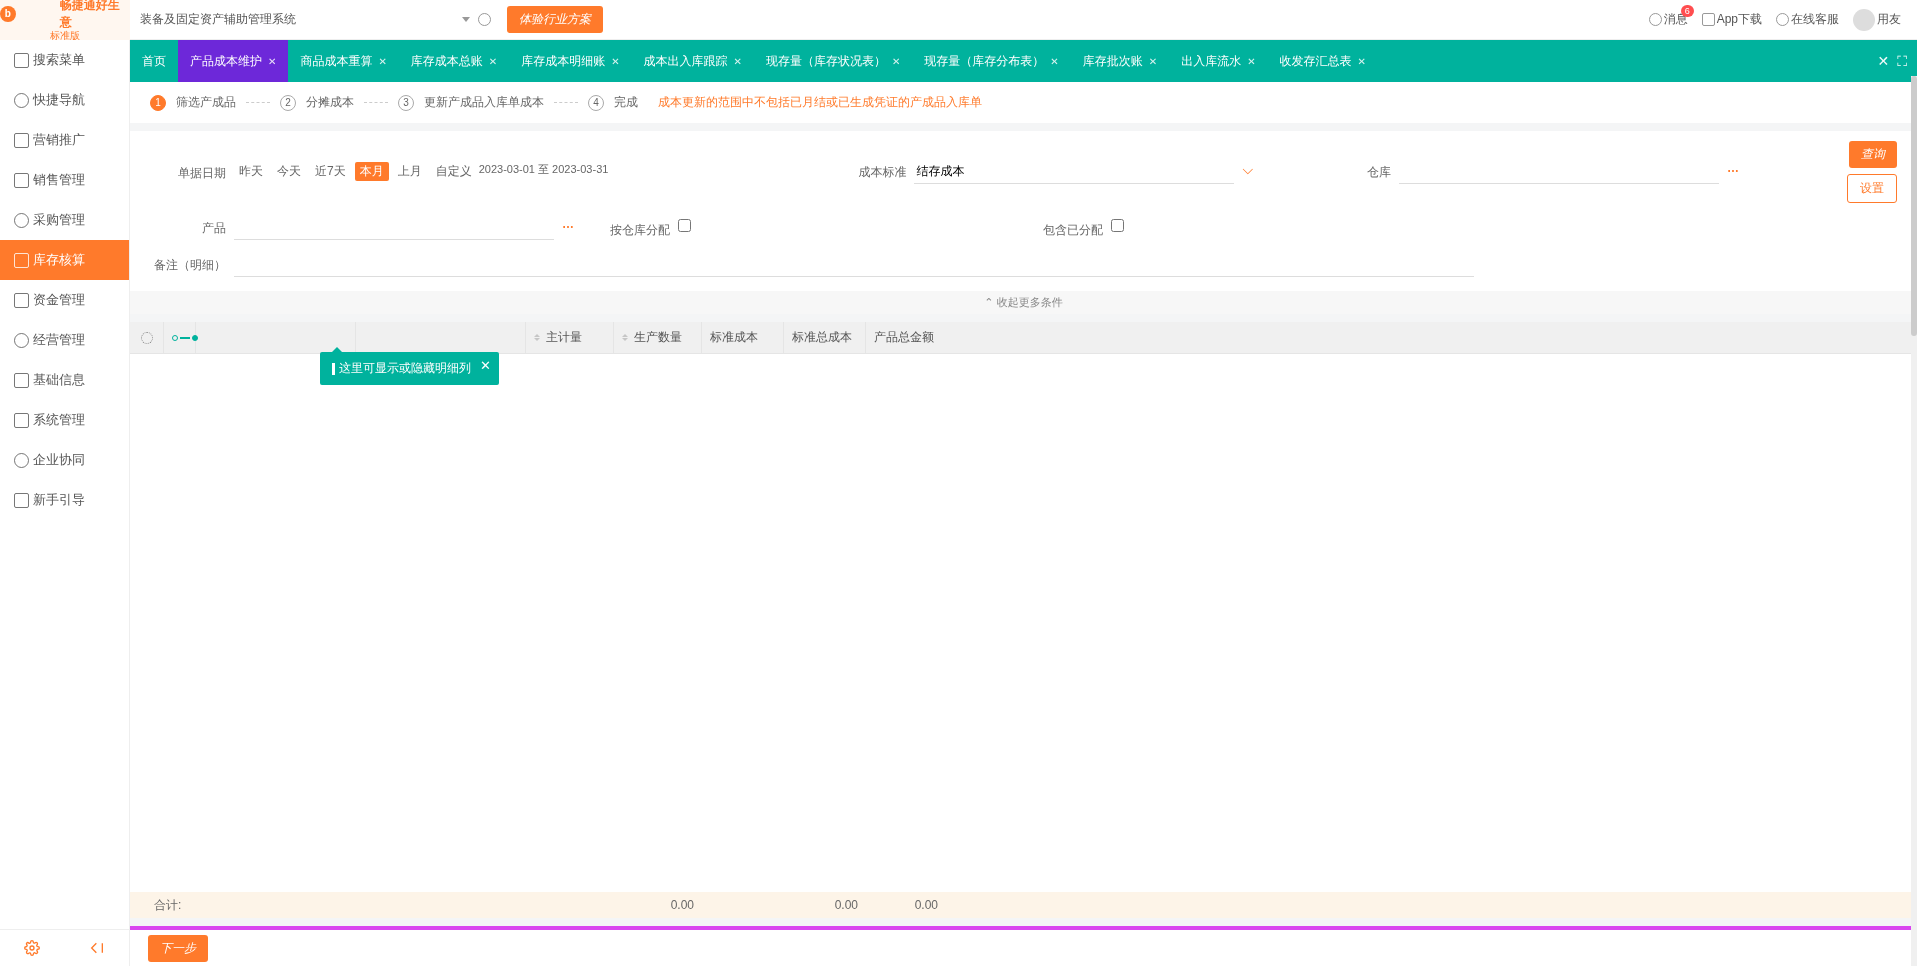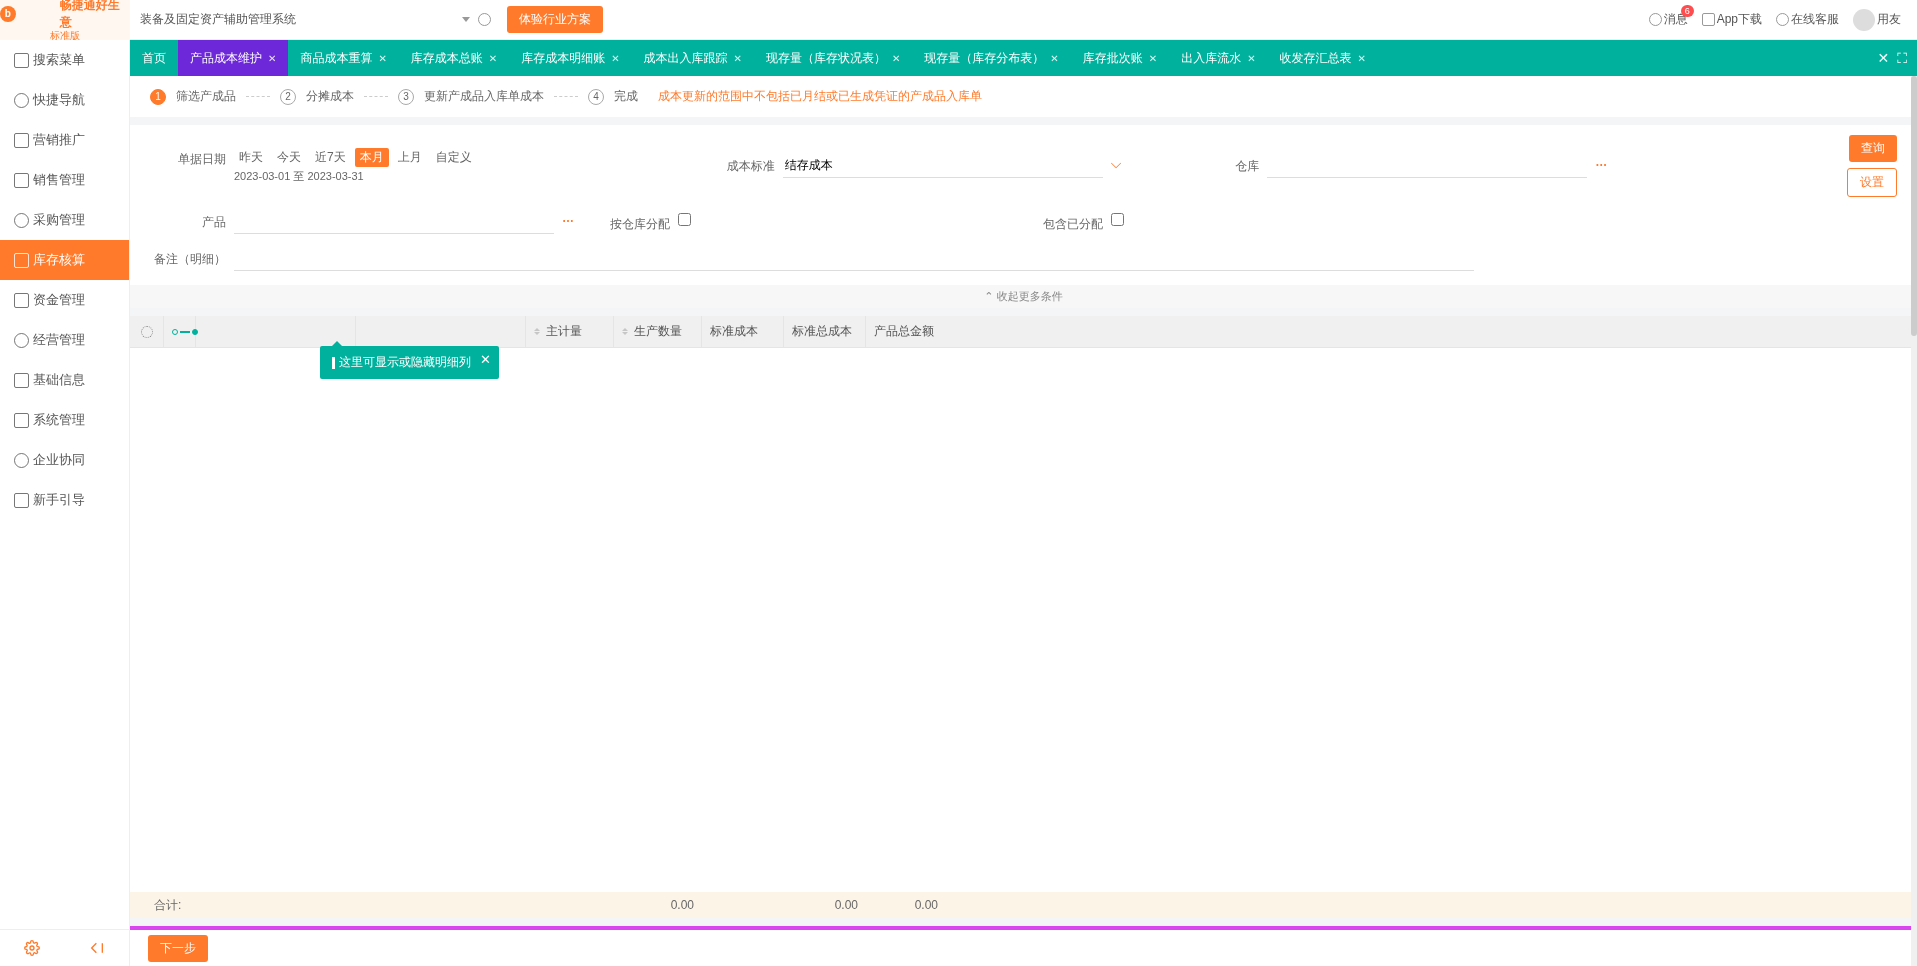--- a/index.html
+++ b/index.html
@@ -10,21 +10,21 @@
 
 .topbar { height: 40px; display: flex; align-items: center; border-bottom: 1px solid #eee; background: #fff; }
 .logo-area { width: 130px; display: flex; flex-direction: column; align-items: center; justify-content: center; background: #fff7f0; height: 40px; }
 .logo-row { display: flex; align-items: center; gap: 3px; }
 .logo-circle { width: 16px; height: 16px; border-radius: 50%; background: #ff7a2b; display: flex; align-items: center; justify-content: center; color: #fff; font-size: 10px; font-weight: bold; }
 .logo-text { color: #ff7a2b; font-size: 12px; font-weight: 600; margin-left: 41px; }
 .logo-edition { color: #ff7a2b; font-size: 10px; margin-top: -2px; }
 .system-selector { margin-left: 10px; display: flex; align-items: center; gap: 8px; color: #555; }
 .system-name { font-size: 12px; }
 .caret-down { width: 0; height: 0; border-left: 4px solid transparent; border-right: 4px solid transparent; border-top: 5px solid #999; display: inline-block; }
-.btn-orange { background: #ff7a2b; color: #fff; padding: 5px 12px; border-radius: 3px; border: none; font-size: 12px; cursor: pointer; }
+.btn-orange { background: #ff7a2b; color: #fff; padding: 5px 12px; border-radius: 3px; border: none; font-size: 12px; cursor: pointer; font-style: italic; }
 .btn-orange-outline { border: 1px solid #ff7a2b; color: #ff7a2b; background: #fff; padding: 5px 12px; border-radius: 3px; font-size: 12px; cursor: pointer; }
 .topbar-right { margin-left: auto; display: flex; align-items: center; gap: 14px; padding-right: 16px; color: #555; }
 .top-link { display: flex; align-items: center; gap: 2px; cursor: pointer; position: relative; }
 .badge-red { position: absolute; top: -6px; right: -6px; background: #ff4d4f; color: #fff; font-size: 9px; padding: 0 4px; border-radius: 7px; line-height: 12px; }
 .avatar { width: 22px; height: 22px; border-radius: 50%; background: #ddd; }
 
 
 .main { flex: 1; display: flex; overflow: hidden; }
 
 
@@ -33,41 +33,41 @@
 .side-item.active { background: #ff7a2b; color: #fff; }
 .side-icon { width: 15px; height: 15px; border: 1.3px solid currentColor; border-radius: 2px; opacity: 0.8; }
 .side-icon.round { border-radius: 50%; }
 .sidebar-footer { margin-top: auto; display: flex; justify-content: space-around; padding: 10px 0; border-top: 1px solid #eee; }
 .sf-icon { width: 16px; height: 16px; color: #ff7a2b; cursor: pointer; }
 
 
 .content { flex: 1; display: flex; flex-direction: column; background: #f4f5f6; overflow: hidden; }
 
 
-.tabs { height: 36px; background: #00b29d; display: flex; align-items: stretch; color: #fff; font-size: 12px; }
+.tabs { height: 42px; background: #00b29d; display: flex; align-items: stretch; color: #fff; font-size: 12px; }
 .tab { display: flex; align-items: center; padding: 0 12px; cursor: pointer; gap: 6px; white-space: nowrap; }
 .tab.active { background: #6d28d9; }
 .tab .x { font-size: 10px; opacity: 0.85; }
 .tabs-end { margin-left: auto; display: flex; align-items: center; gap: 8px; padding-right: 10px; }
 .tabs-end span { cursor: pointer; font-size: 14px; opacity: 0.95; }
 
 
 .steps { background: #fff; padding: 12px 20px; display: flex; align-items: center; gap: 10px; font-size: 12px; color: #666; margin-bottom: 8px; }
 .step-num { width: 16px; height: 16px; border-radius: 50%; display: inline-flex; align-items: center; justify-content: center; font-size: 10px; border: 1px solid #aaa; color: #666; }
 .step-num.curr { background: #ff7a2b; color: #fff; border-color: #ff7a2b; }
 .step-sep { width: 24px; height: 0; border-top: 1px dashed #ccc; }
 .note-orange { color: #ff7a2b; margin-left: 10px; }
 
 
 .filters { background: #fff; padding: 10px 20px 0 20px; }
 .filter-row { display: flex; align-items: center; margin-bottom: 14px; gap: 22px; }
 .filter-group { display: flex; align-items: flex-start; gap: 8px; }
 .filter-group.wide { flex: 1; }
 .filter-label { width: 76px; text-align: right; color: #666; font-size: 12px; padding-top: 3px; }
-.date-tabs { display: flex; flex-direction: column; gap: 2px; justify-content: center; }
+.date-tabs { display: flex; flex-direction: row; gap: 2px; justify-content: center; }
 .date-row { display: flex; gap: 4px; }
 .dt { font-size: 12px; color: #666; padding: 1px 5px; cursor: pointer; border-radius: 2px; }
 .dt.on { background: #ff7a2b; color: #fff; }
 .date-range { font-size: 11px; color: #666; }
 .input-underline { border: none; border-bottom: 1px solid #ddd; width: 320px; font-size: 12px; padding: 4px 2px; background: transparent; }
 .drop-caret { color: #ff7a2b; font-size: 14px; }
 .dots { color: #ff7a2b; font-weight: bold; letter-spacing: 2px; cursor: pointer; }
 .chk { width: 13px; height: 13px; }
 .btn-stack { display: flex; flex-direction: column; gap: 6px; margin-left: auto; align-items: flex-end; }
 .collapse-bar { background: #f7f7f7; text-align: center; padding: 4px 0; color: #888; font-size: 11px; cursor: pointer; margin: 0 -20px; }

